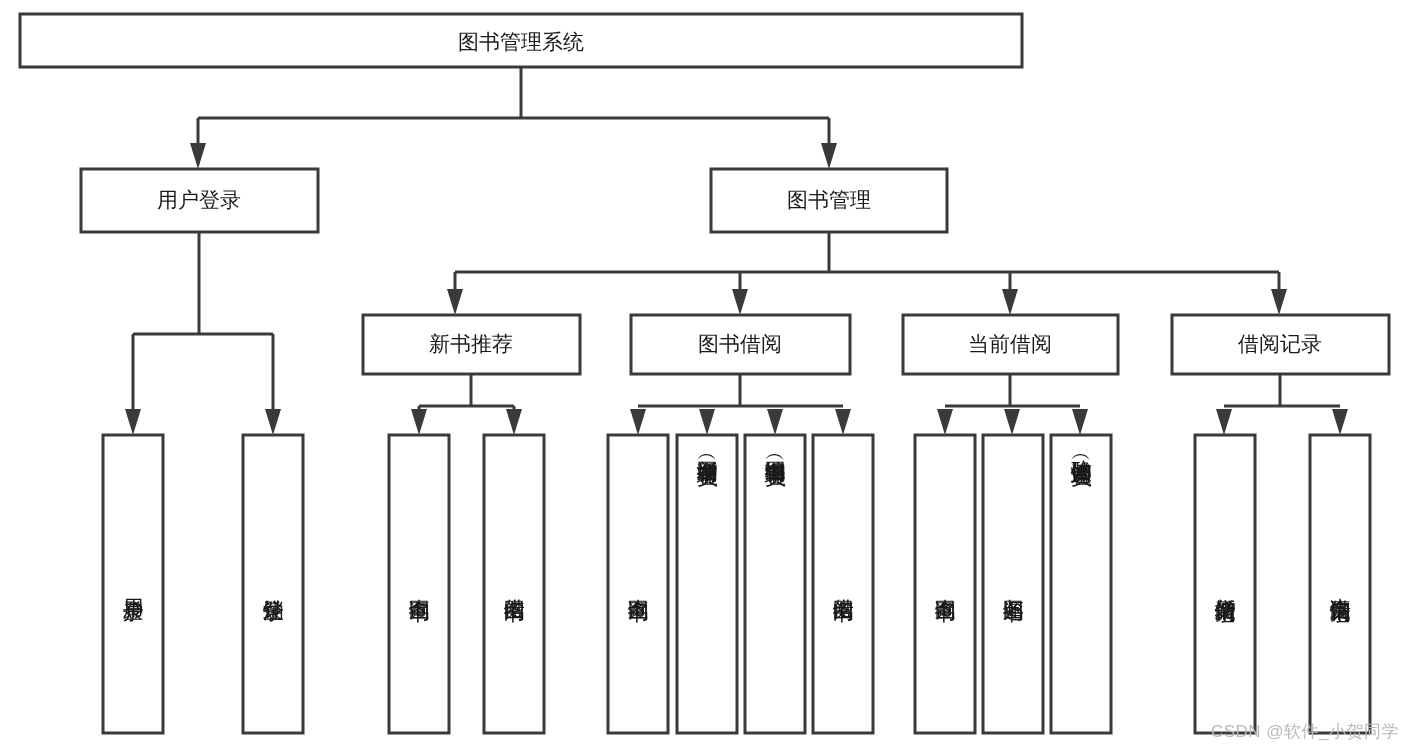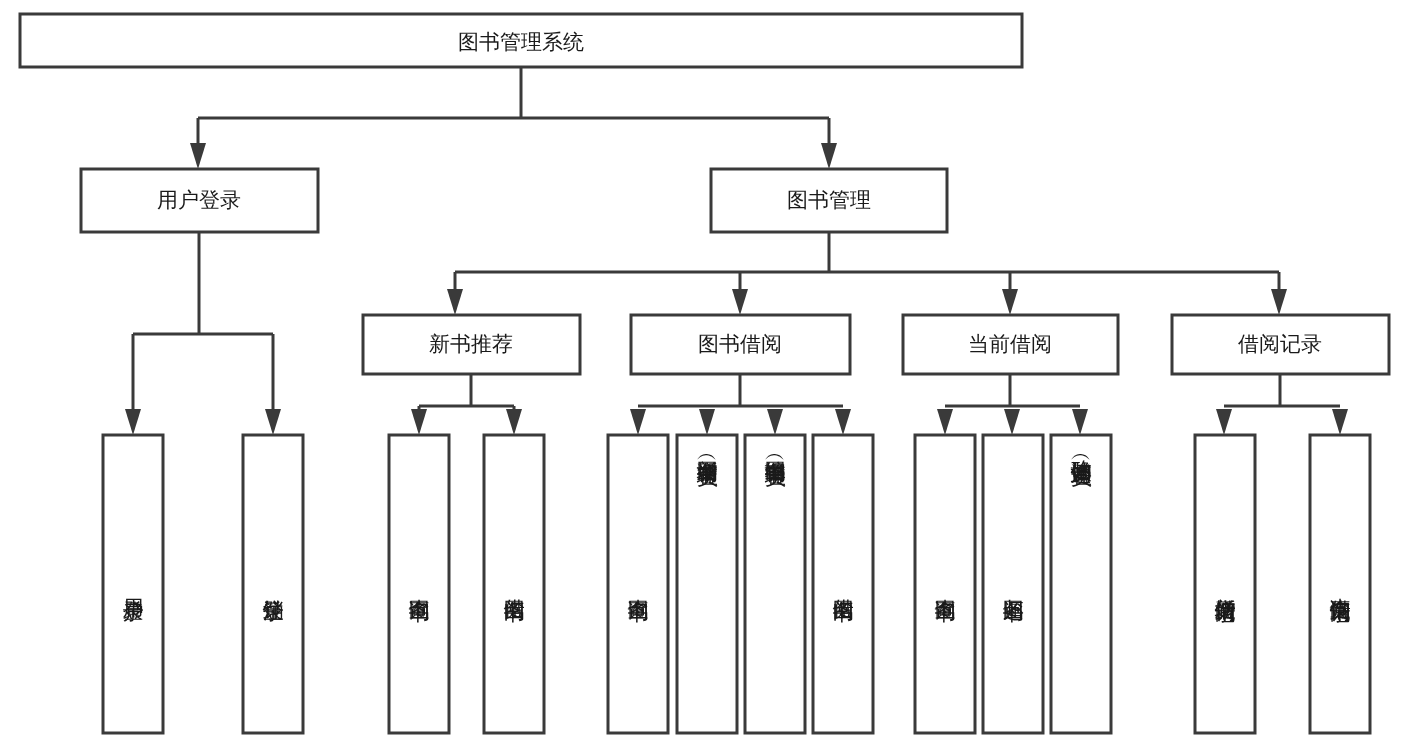--- a/index.html
+++ b/index.html
@@ -213,13 +213,14 @@
     <span class="vertical-text" style="margin-top:8px;">确认归还（管理员）</span>
   </div>
 
   <div class="vertical-text-wrap" style="left:1195px; top:435px; width:60px; height:298px;">
     <span class="vertical-text">新增借阅记录</span>
   </div>
   <div class="vertical-text-wrap" style="left:1310px; top:435px; width:60px; height:298px;">
     <span class="vertical-text">查询借阅记录</span>
   </div>
 
+  <div class="watermark">CSDN @软件_小贺同学</div>
 </div>
 
 </body></html>

